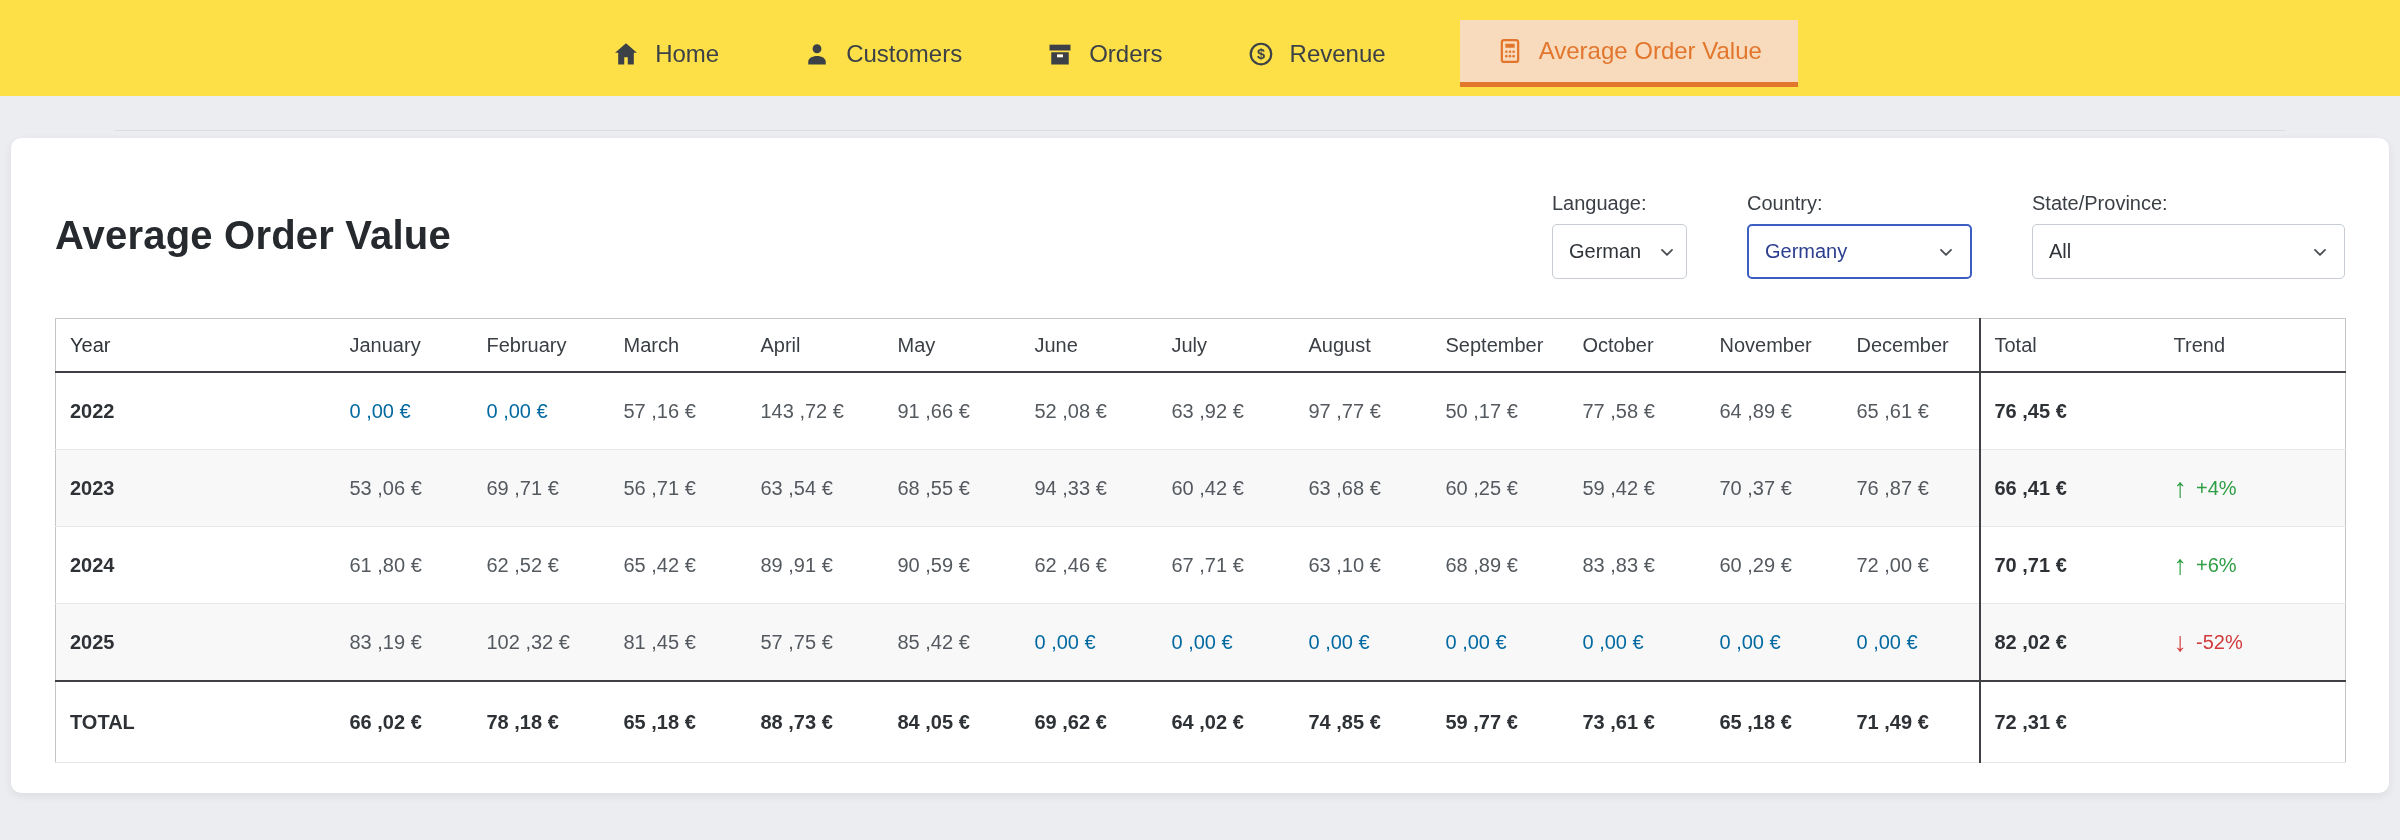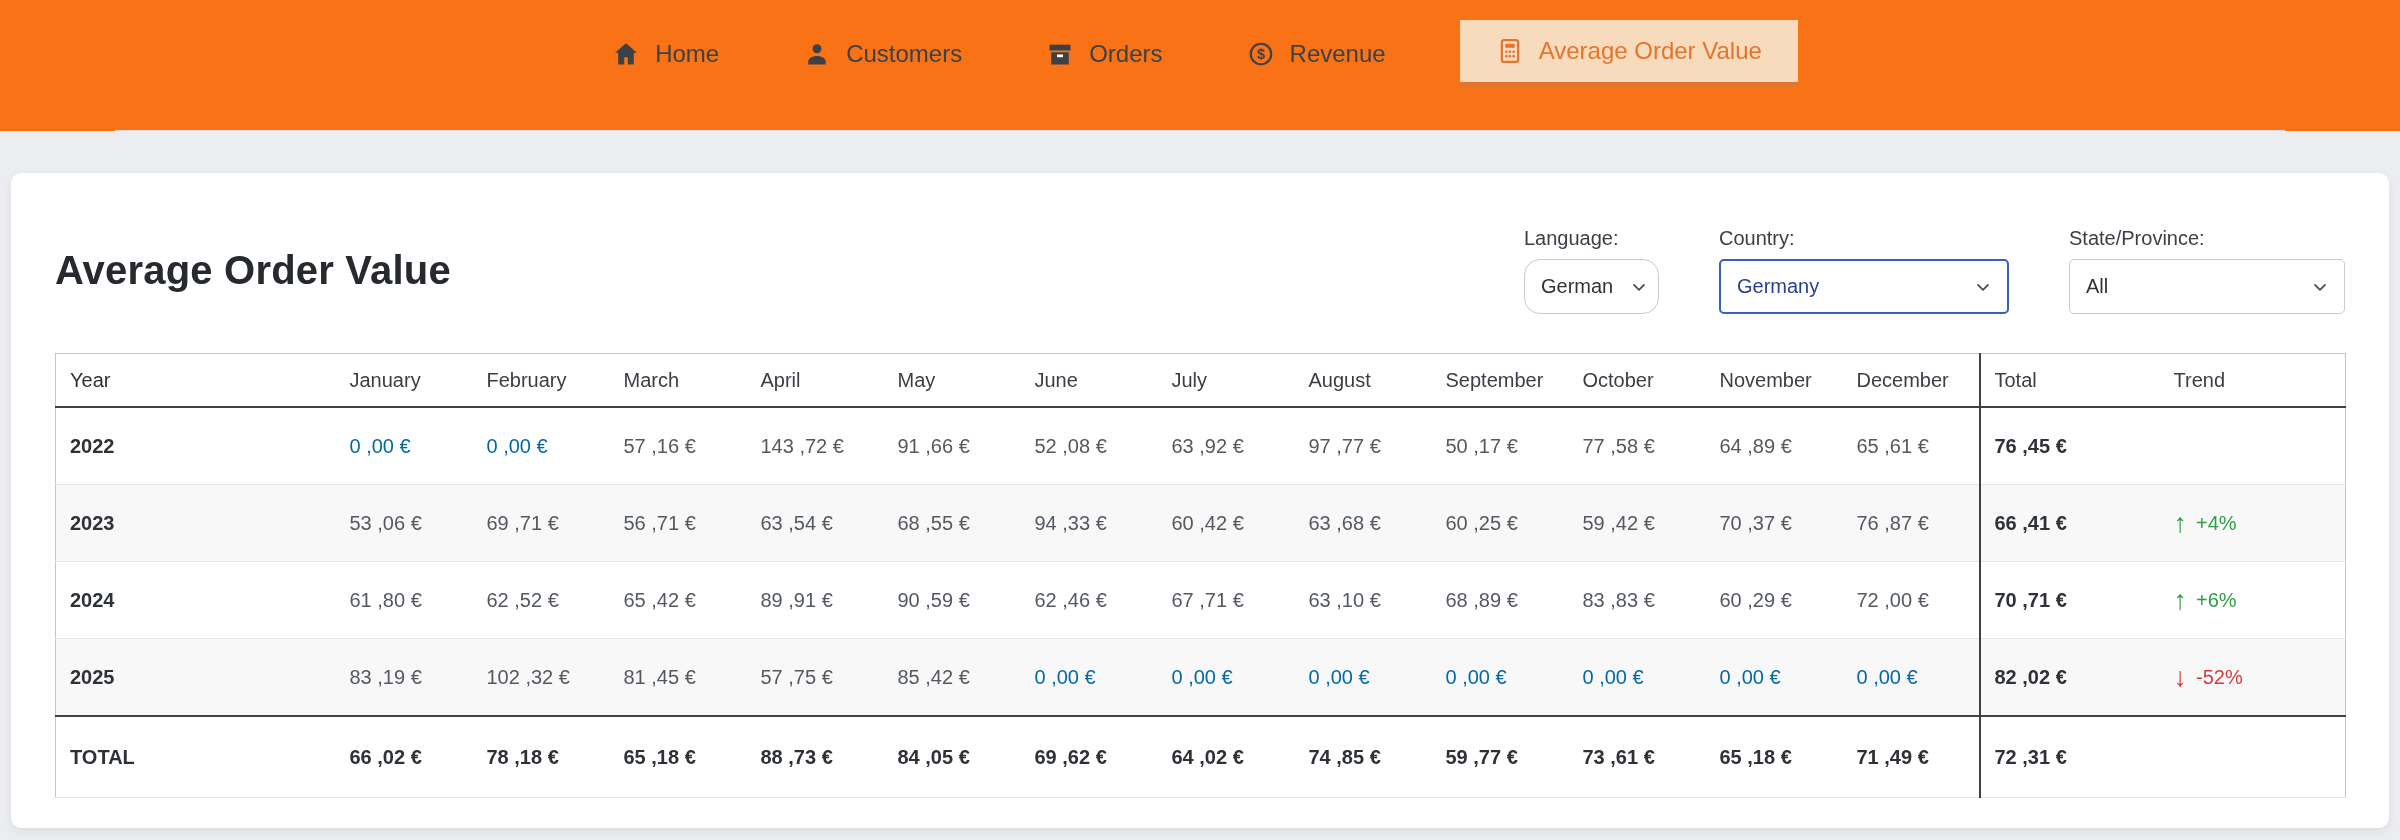--- a/index.html
+++ b/index.html
@@ -5,21 +5,21 @@
   html,body { margin:0; padding:0; }
   body {
     width:2400px; height:840px;
     background:#ecedf0;
     font-family:"Liberation Sans", sans-serif;
     overflow:hidden;
     -webkit-font-smoothing:antialiased;
   }
 
   
-  .topbar { background:#f97316; height:131px; box-sizing:border-box; }
+  .topbar { background:#fde047; height:96px; box-sizing:border-box; }
   .nav {
     display:flex; justify-content:center; align-items:stretch;
     padding-top:20px; height:67px; gap:64px;
   }
   .nav-item {
     display:flex; align-items:center; gap:15px;
     font-size:24px; color:#3c4147; cursor:pointer;
     padding:0 10px; box-sizing:border-box; user-select:none;
   }
   .nav-item .nav-icon { display:flex; align-items:center; }
@@ -55,23 +55,23 @@
   .filter-label { font-size:20px; color:#3a3f45; margin-bottom:9px; }
   .select {
     height:55px; box-sizing:border-box;
     border:1px solid #c6ccd2; border-radius:5px; background:#fff;
     display:flex; align-items:center; justify-content:space-between;
     gap:16px; padding:0 14px 0 16px;
     font-size:20px; color:#2f343a; cursor:pointer;
   }
   .select .chev { display:flex; align-items:center; color:#4a4f55; }
   .select .chev svg { width:20px; height:20px; }
-  .w-language { width:135px;border-radius:16px; }
-  .w-country  { width:290px; }
-  .w-state    { width:276px; }
+  .w-language { width:135px; }
+  .w-country  { width:225px; }
+  .w-state    { width:313px; }
   .select.highlight {
     border:2px solid var(--country-highlight,#3a5fc0);
     color:#2c3e8f;
   }
 
   
   table.aov-table {
     width:2290px; margin-top:39px;
     border-collapse:collapse; table-layout:fixed;
     border:1px solid #c6c6c8;

